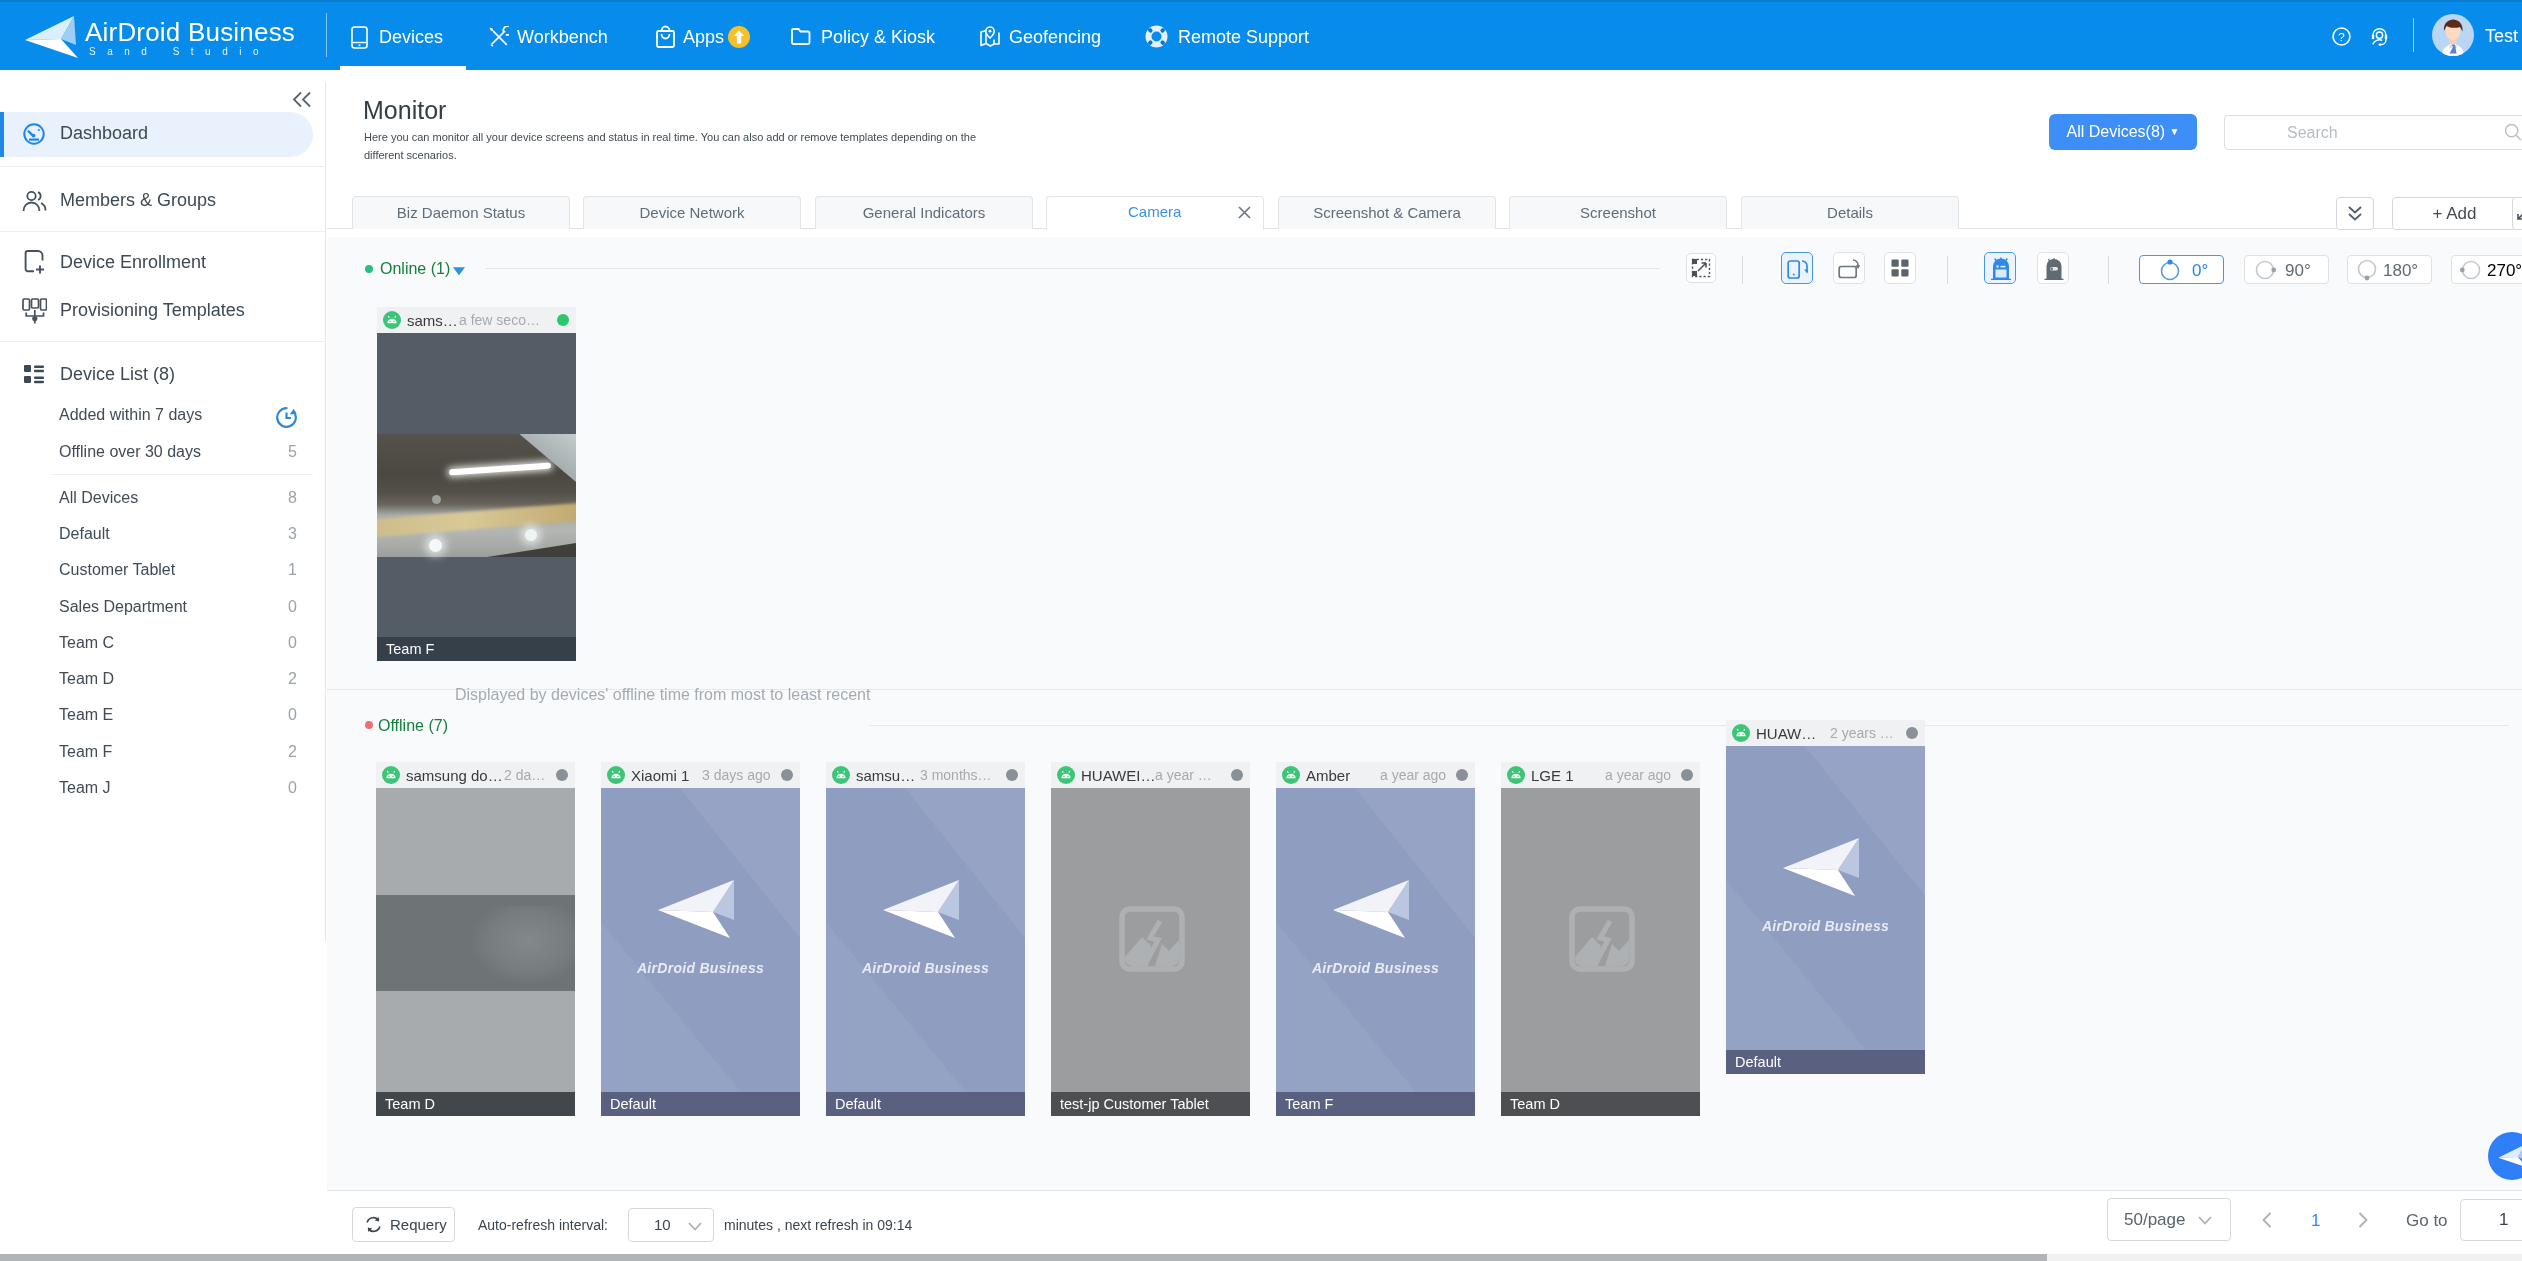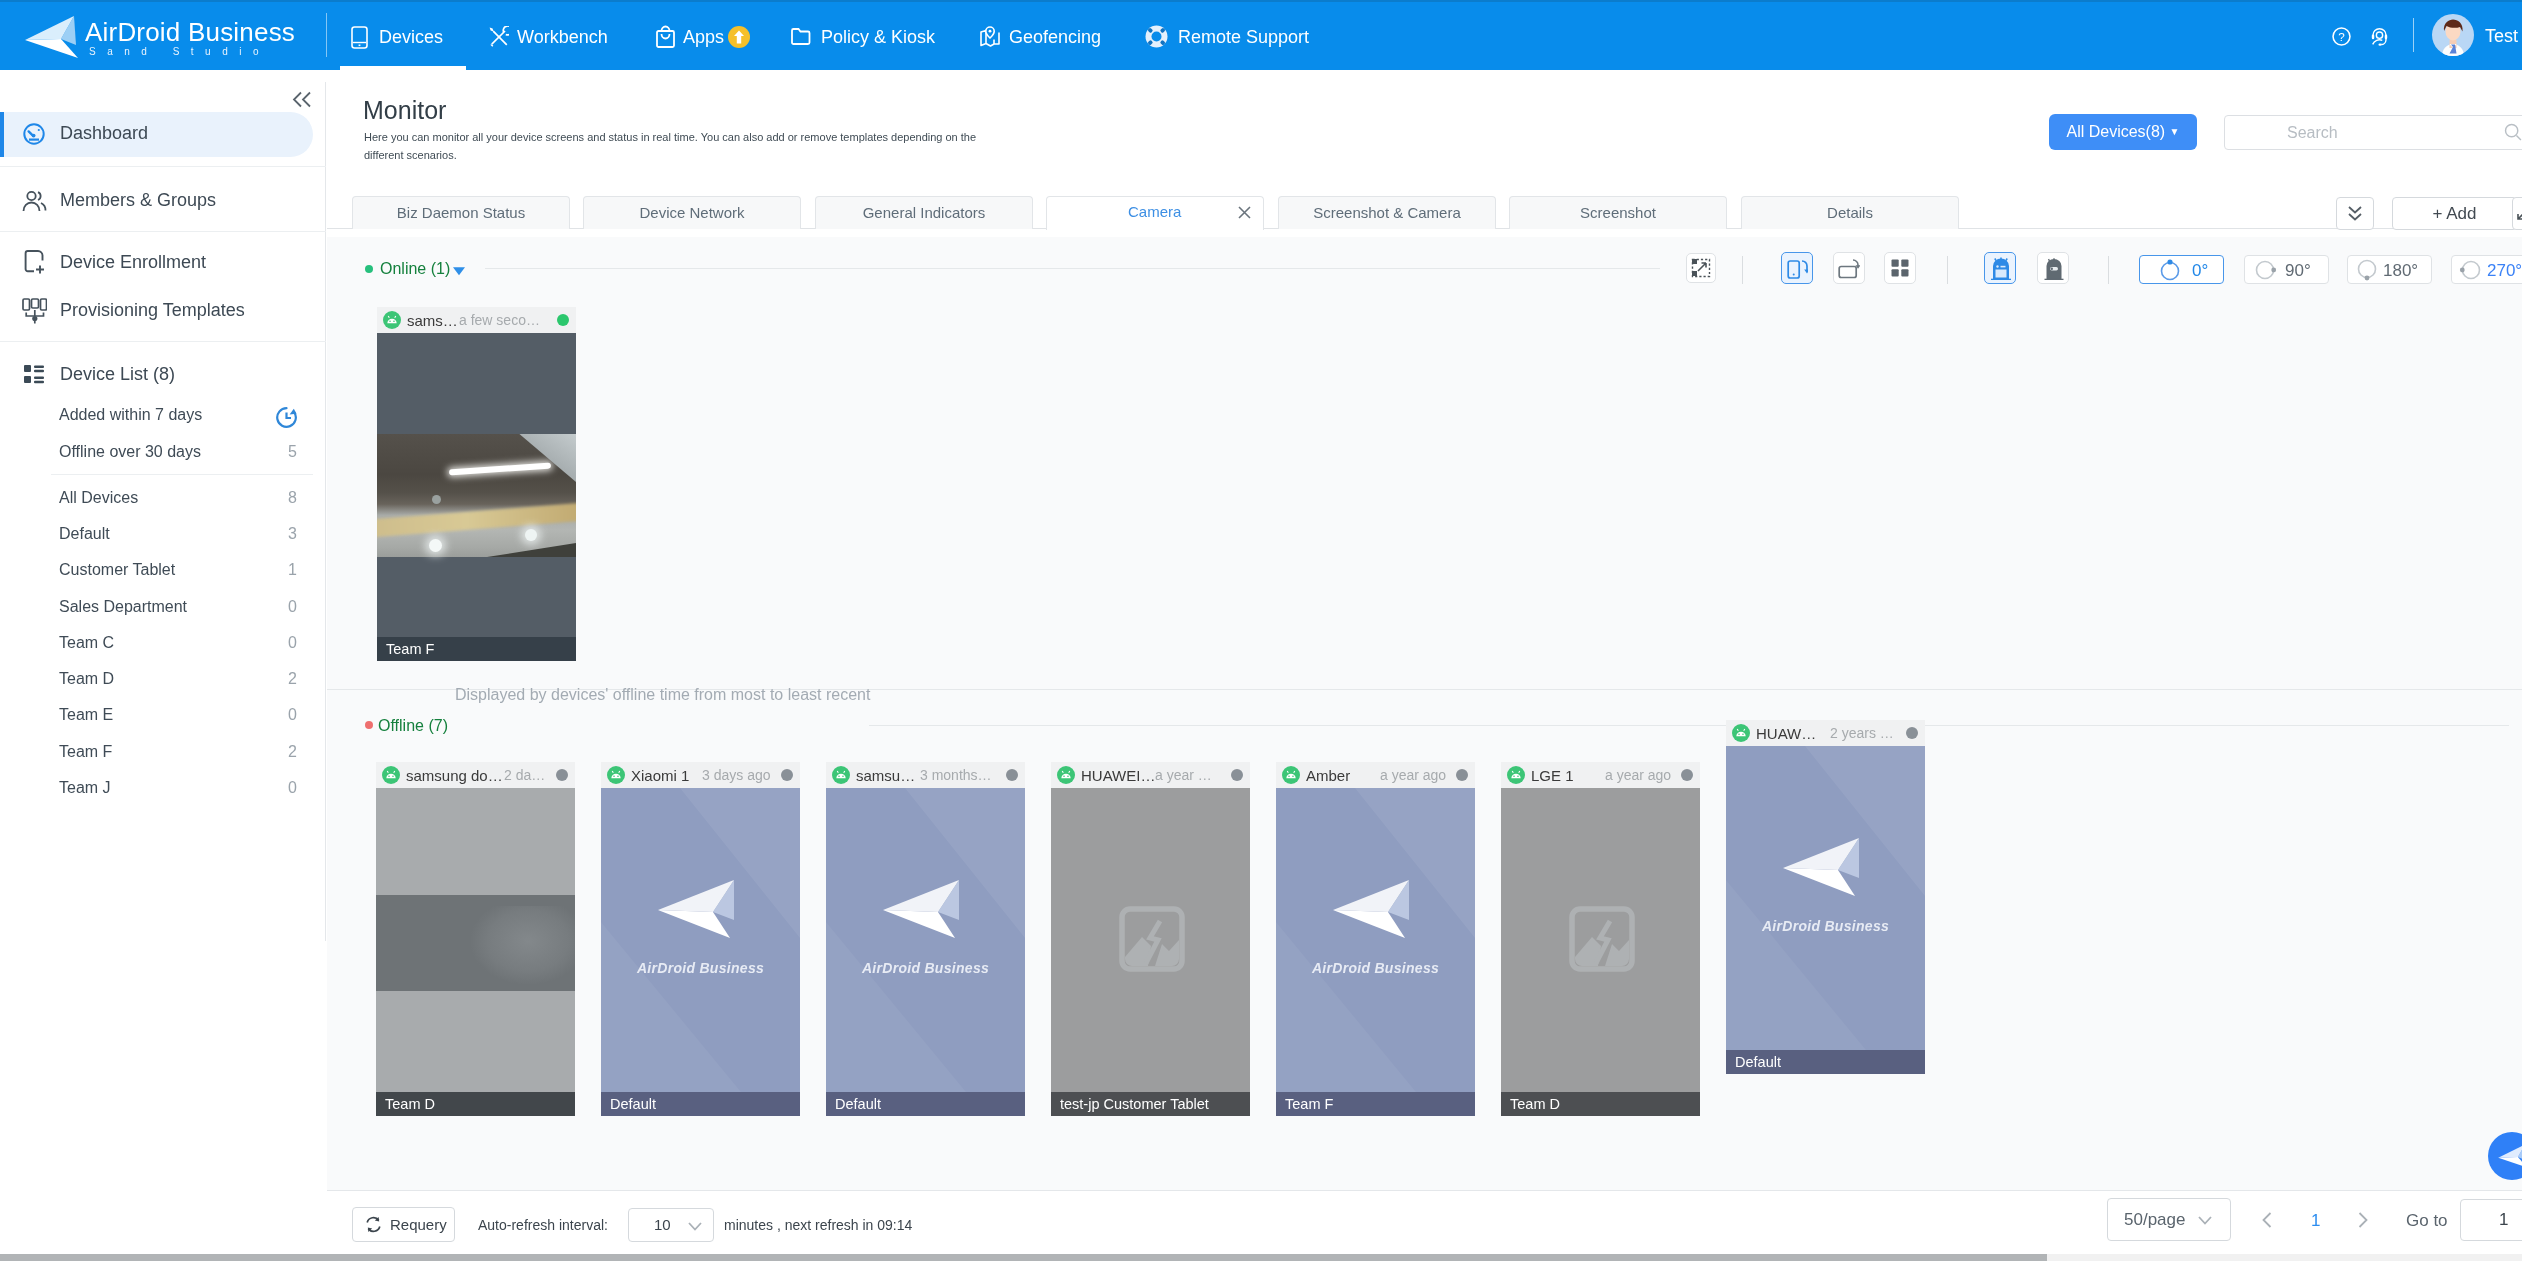--- a/index.html
+++ b/index.html
@@ -356,21 +356,21 @@
 <svg class="abs" style="left:2356px;top:259px" width="22" height="22" viewBox="0 0 22 22">
   <circle cx="11" cy="10" r="8.5" fill="none" stroke="#c3c9ce" stroke-width="1.6"></circle>
   <circle cx="11" cy="19" r="2.4" fill="#9aa2a9"></circle>
 </svg>
 <div class="abs" style="left:2383px;top:261px;font-size:17px;color:#606a73">180°</div>
 <div class="rotbtn" style="left:2451px;width:85px"></div>
 <svg class="abs" style="left:2459px;top:259px" width="22" height="22" viewBox="0 0 22 22">
   <circle cx="12" cy="11" r="8.5" fill="none" stroke="#c3c9ce" stroke-width="1.6"></circle>
   <circle cx="3.3" cy="11" r="2.4" fill="#9aa2a9"></circle>
 </svg>
-<div class="abs" style="left:2487px;top:261px;font-size:17px;color:#3b82f6">270°</div>
+<div class="abs" style="left:2487px;top:261px;font-size:17px;color:#000000">270°</div>
 
 <div class="card" style="left:377px;top:307px">
   <div class="card-hd"></div>
   <svg class="abs" style="left:6px;top:4px" width="18" height="18" viewBox="0 0 20 20">
     <circle cx="10" cy="10" r="10" fill="#3cc576"></circle>
     <path d="M4.8 13.5 c0 -3 2.3 -5 5.2 -5 s5.2 2 5.2 5 z" fill="#fff"></path>
     <path d="M7 7.5 L5.8 5.6 M13 7.5 L14.2 5.6" stroke="#fff" stroke-width="1.2"></path>
     <circle cx="7.8" cy="11.4" r="0.9" fill="#3cc576"></circle>
     <circle cx="12.2" cy="11.4" r="0.9" fill="#3cc576"></circle>
   </svg>

